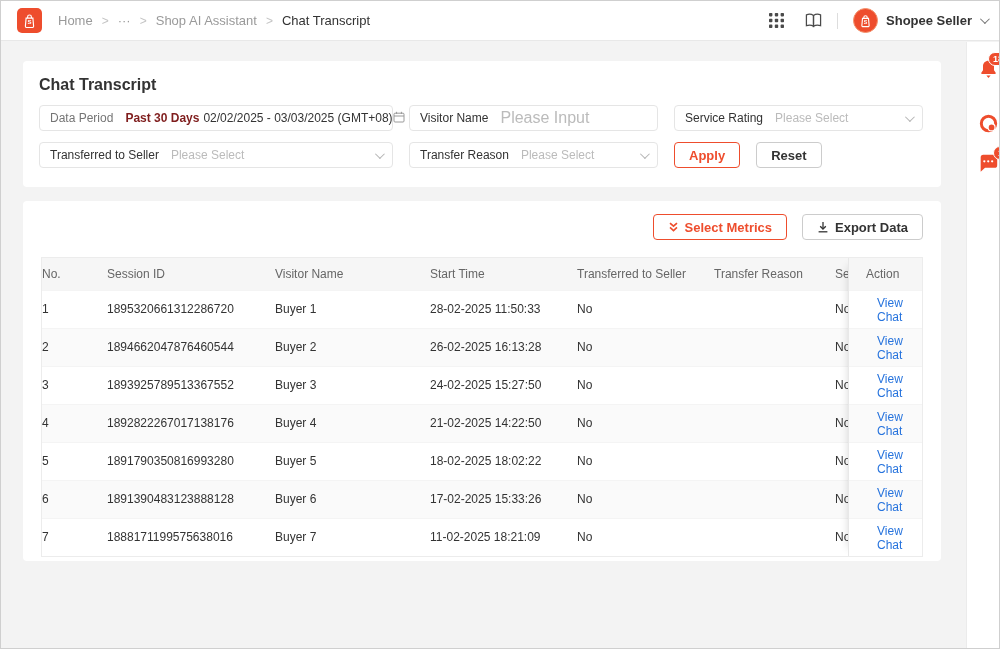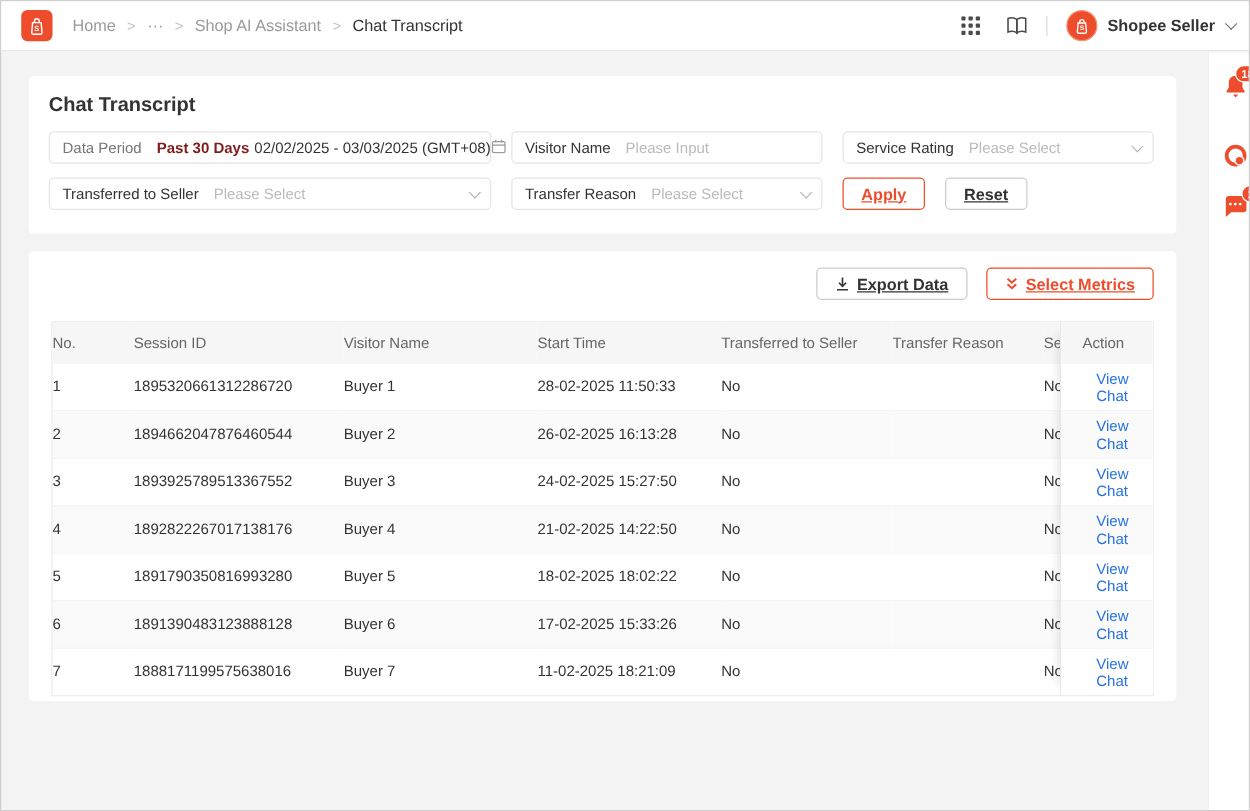--- a/index.html
+++ b/index.html
@@ -54,35 +54,34 @@
     height:26px; border:1px solid #e5e5e5; border-radius:4px; background:#fff;
     display:flex; align-items:center; padding:0 10px; font-size:12px; cursor:pointer;
   }
   .field .flabel { color:#333; margin-right:12px; white-space:nowrap; }
   .field .flabel.muted { color:#757575; }
   .field .preset { font-weight:bold; color:#7f1d1d; margin-right:4px; white-space:nowrap; }
   .field .fvalue { color:#333; white-space:nowrap; }
   .field .placeholder { color:#bbb; white-space:nowrap; }
   .field .spacer { flex:1; }
   .field input {
-    border:none; outline:none; flex:1; font-size:12px; color:#333;
+    border:none; outline:none; flex:1; font-size:16px; color:#333;
     font-family:"Liberation Sans", sans-serif; background:transparent;
   }
   .field input::placeholder { color:#bbb; }
   .sel-caret {
     width:7px; height:7px; border-right:1.4px solid #b5b5b5; border-bottom:1.4px solid #b5b5b5;
     transform:rotate(45deg) translateY(-2px); flex:0 0 auto;
   }
   .w-lg { width:354px; } .w-md { width:249px; }
   .btn {
     height:26px; border-radius:4px; border:1px solid #ccc; background:#fff;
     font-size:13px; font-weight:bold; color:#333; padding:0 14px; cursor:pointer;
     display:inline-flex; align-items:center; justify-content:center; gap:6px;
     font-family:"Liberation Sans", sans-serif;
-    text-decoration:underline;
   }
   .btn-primary-outline { border-color:#ee4d2d; color:#ee4d2d; }
   
   .list-head { display:flex; align-items:center; padding:13px 18px 9px 16px; }
   .list-head .actions { margin-left:auto; display:flex; gap:15px; }
   
   .table-wrap { position:relative; margin:8px 18px 0; border:1px solid #ececec; background:#fff; }
   table { width:100%; border-collapse:collapse; table-layout:fixed; font-size:12px; color:#333; }
   thead th {
     height:32px; background:#f6f6f6; color:#666; font-weight:normal; text-align:left;
@@ -224,38 +223,38 @@
       </div>
       <button class="btn btn-primary-outline">Apply</button>
       <button class="btn">Reset</button>
     </div>
   </div>
 </div>
 
 <div class="card card-list">
   <div class="list-head">
     <div class="actions">
+      <button class="btn btn-primary-outline">
+        <span style="display:flex;">
+          <svg width="11" height="12" viewBox="0 0 12 13" fill="none" stroke="#ee4d2d" stroke-width="1.8">
+            <path d="M2.2 2.2 L6 5.6 L9.8 2.2"></path>
+              <path d="M2.2 7 L6 10.4 L9.8 7"></path>
+          </svg>
+        </span>
+        <span>Select Metrics</span>
+      </button>
       <button class="btn">
         <span style="display:flex;">
           <svg width="12" height="12" viewBox="0 0 12 12" fill="none" stroke="#333" stroke-width="1.3">
             <line x1="6" y1="1" x2="6" y2="7.6"></line>
             <path d="M3.2 5.2 L6 8 L8.8 5.2"></path>
             <line x1="1.6" y1="10.8" x2="10.4" y2="10.8"></line>
           </svg>
         </span>
         <span>Export Data</span>
-      </button>
-      <button class="btn btn-primary-outline">
-        <span style="display:flex;">
-          <svg width="11" height="12" viewBox="0 0 12 13" fill="none" stroke="#ee4d2d" stroke-width="1.8">
-            <path d="M2.2 2.2 L6 5.6 L9.8 2.2"></path>
-              <path d="M2.2 7 L6 10.4 L9.8 7"></path>
-          </svg>
-        </span>
-        <span>Select Metrics</span>
       </button>
     </div>
   </div>
 
   <div class="table-wrap">
     <table>
       <colgroup>
         <col style="width:65px">
           <col style="width:168px">
           <col style="width:155px">

